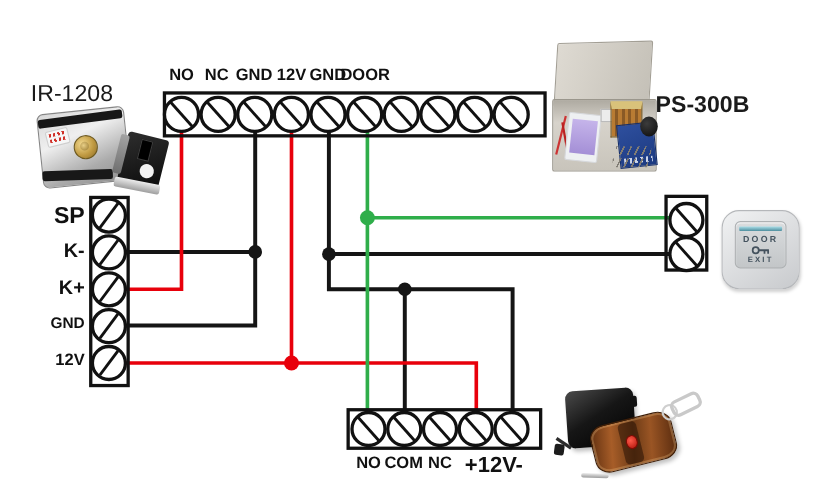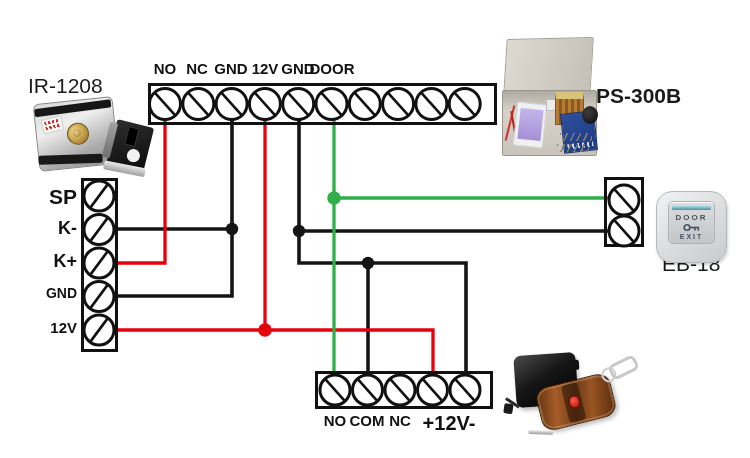--- a/index.html
+++ b/index.html
@@ -165,21 +165,20 @@
       <circle cx="465" cy="390" r="15" fill="#fff" stroke="#111" stroke-width="3"></circle>
       <line x1="455.1" y1="378.9" x2="474.9" y2="401.1" stroke="#111" stroke-width="2.6"></line>
       <circle cx="624" cy="200" r="15" fill="#fff" stroke="#111" stroke-width="3"></circle>
       <line x1="614.1" y1="188.9" x2="633.9" y2="211.1" stroke="#111" stroke-width="2.6"></line>
       <circle cx="624" cy="231" r="15" fill="#fff" stroke="#111" stroke-width="3"></circle>
       <line x1="614.1" y1="219.9" x2="633.9" y2="242.1" stroke="#111" stroke-width="2.6"></line>
     </svg>
 
   <div class="dev-label" style="left:28px;top:74px;">IR-1208</div>
   <div class="dev-label" style="left:596px;top:84px;font-weight:bold;">PS-300B</div>
-  <div class="dev-label" style="left:662px;top:252px;">EB-18</div>
 
   <div class="device lock">
     <div class="lock-frame"></div>
     <div class="lock-band-top"></div>
     <div class="lock-band-bottom"></div>
     <div class="lock-tag">
         <i></i>
         <i></i>
       </div>
     <div class="lock-knob"></div>

